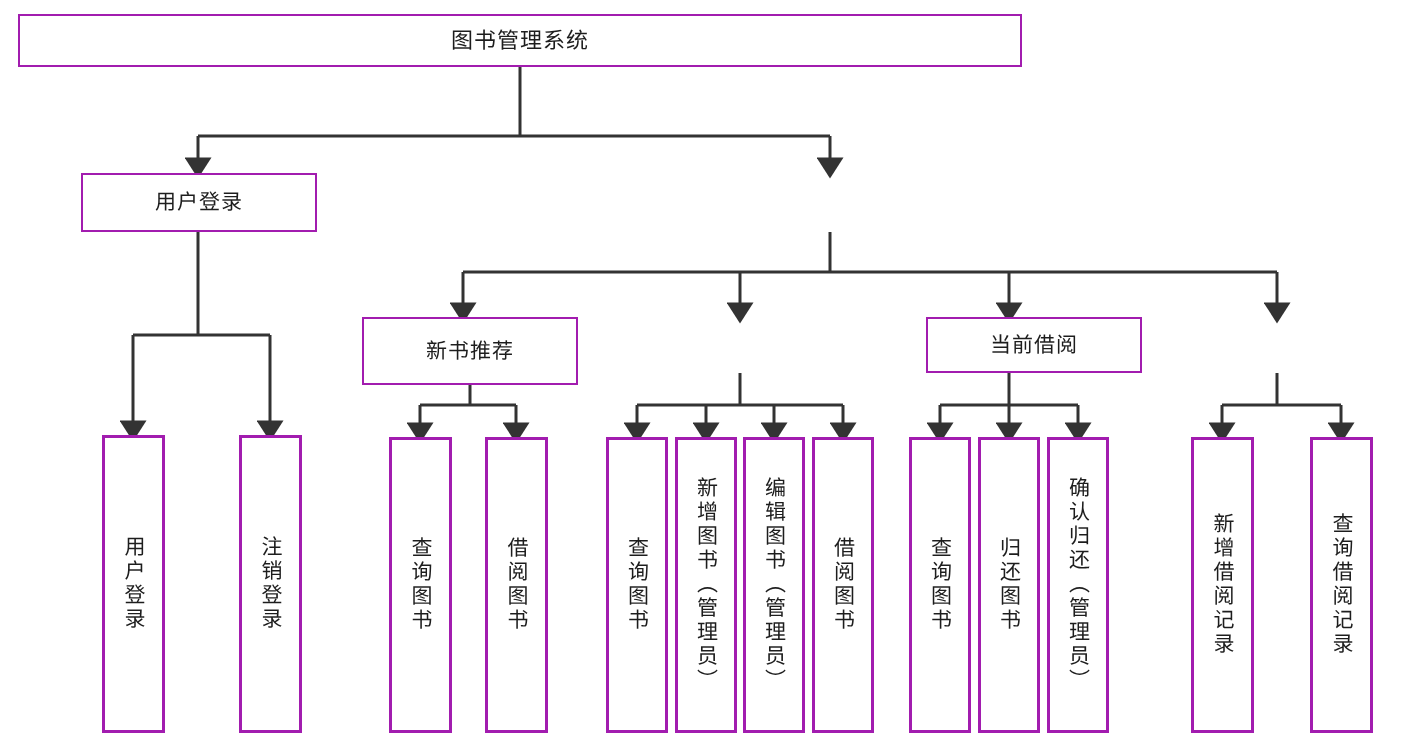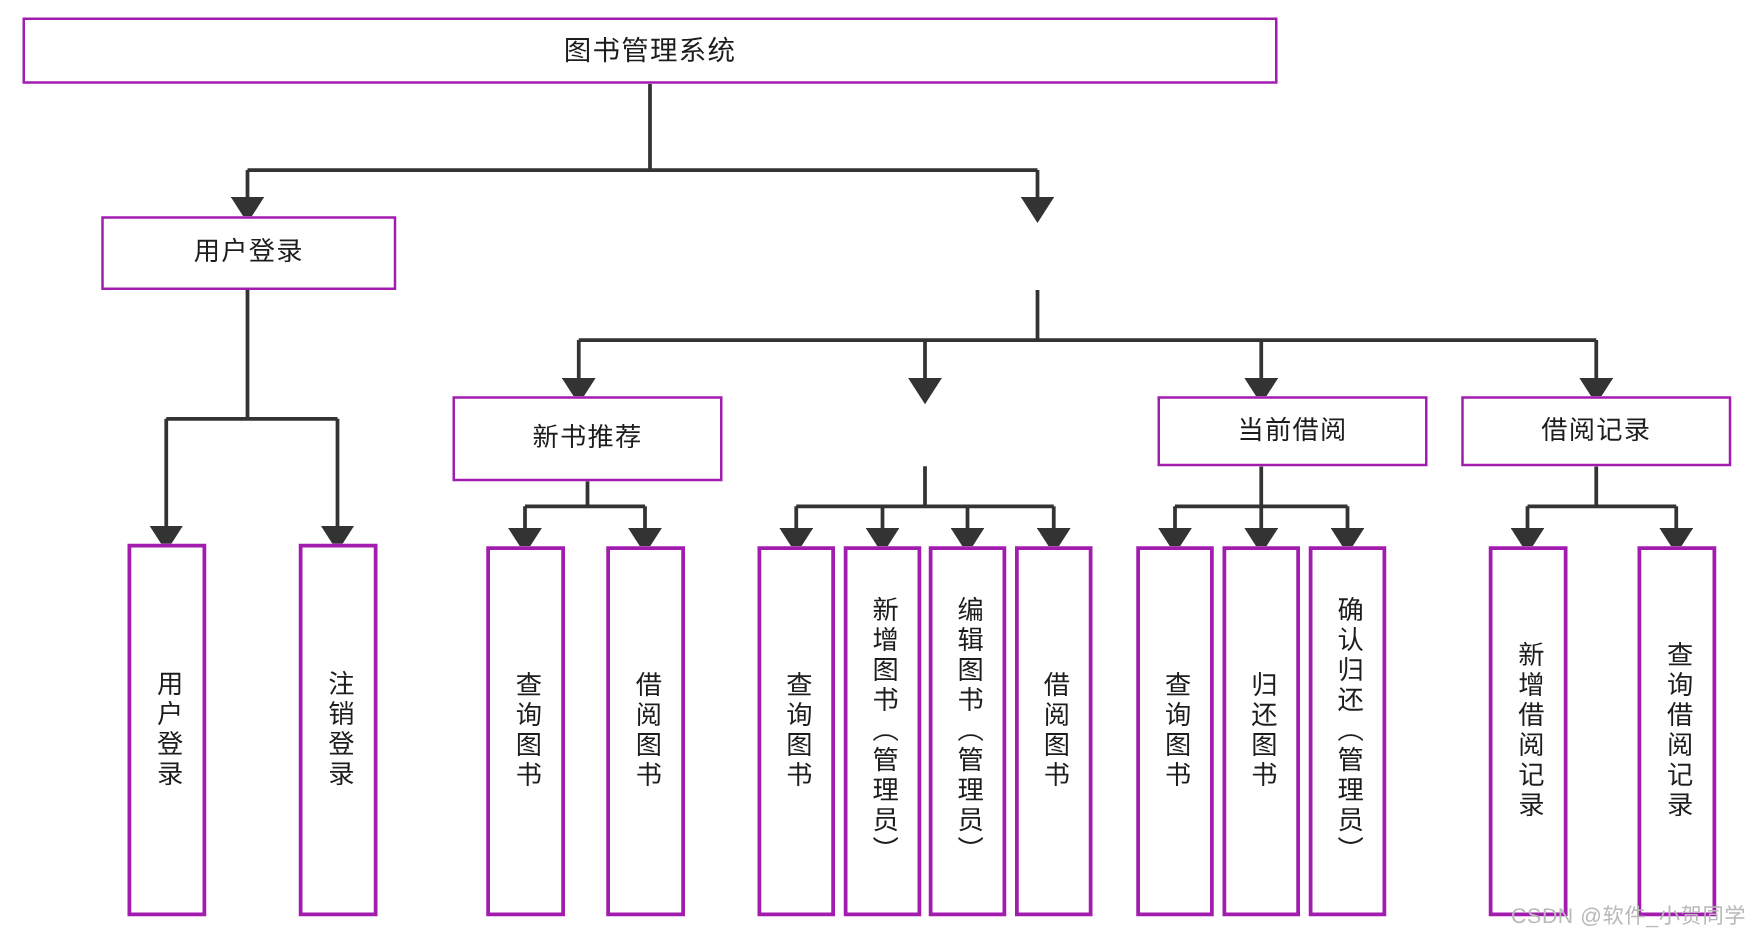--- a/index.html
+++ b/index.html
@@ -137,23 +137,20 @@
   <div class="node-box node-branch" style="left:81px; top:173px; width:236px; height:59px;">
     <span class="node-label">用户登录</span>
   </div>
 
   <div class="node-box node-group" style="left:362px; top:317px; width:216px; height:68px;">
     <span class="node-label">新书推荐</span>
   </div>
   <div class="node-box node-group" style="left:926px; top:317px; width:216px; height:56px;">
     <span class="node-label">当前借阅</span>
   </div>
-  <div class="node-box node-group" style="left:1169px; top:317px; width:216px; height:56px;">
-    <span class="node-label">借阅记录</span>
-  </div>
 
   <div class="node-box node-leaf" style="left:102px; top:435px; width:63px; height:298px;">
     <span class="node-label">用户登录</span>
   </div>
   <div class="node-box node-leaf" style="left:239px; top:435px; width:63px; height:298px;">
     <span class="node-label">注销登录</span>
   </div>
 
   <div class="node-box node-leaf" style="left:389px; top:437px; width:63px; height:296px;">
     <span class="node-label">查询图书</span>
@@ -185,14 +182,13 @@
     <span class="node-label">确认归还（管理员）</span>
   </div>
 
   <div class="node-box node-leaf" style="left:1191px; top:437px; width:63px; height:296px;">
     <span class="node-label">新增借阅记录</span>
   </div>
   <div class="node-box node-leaf" style="left:1310px; top:437px; width:63px; height:296px;">
     <span class="node-label">查询借阅记录</span>
   </div>
 
-  <div id="watermark">CSDN @软件_小贺同学</div>
 </div>
 
 </body></html>

